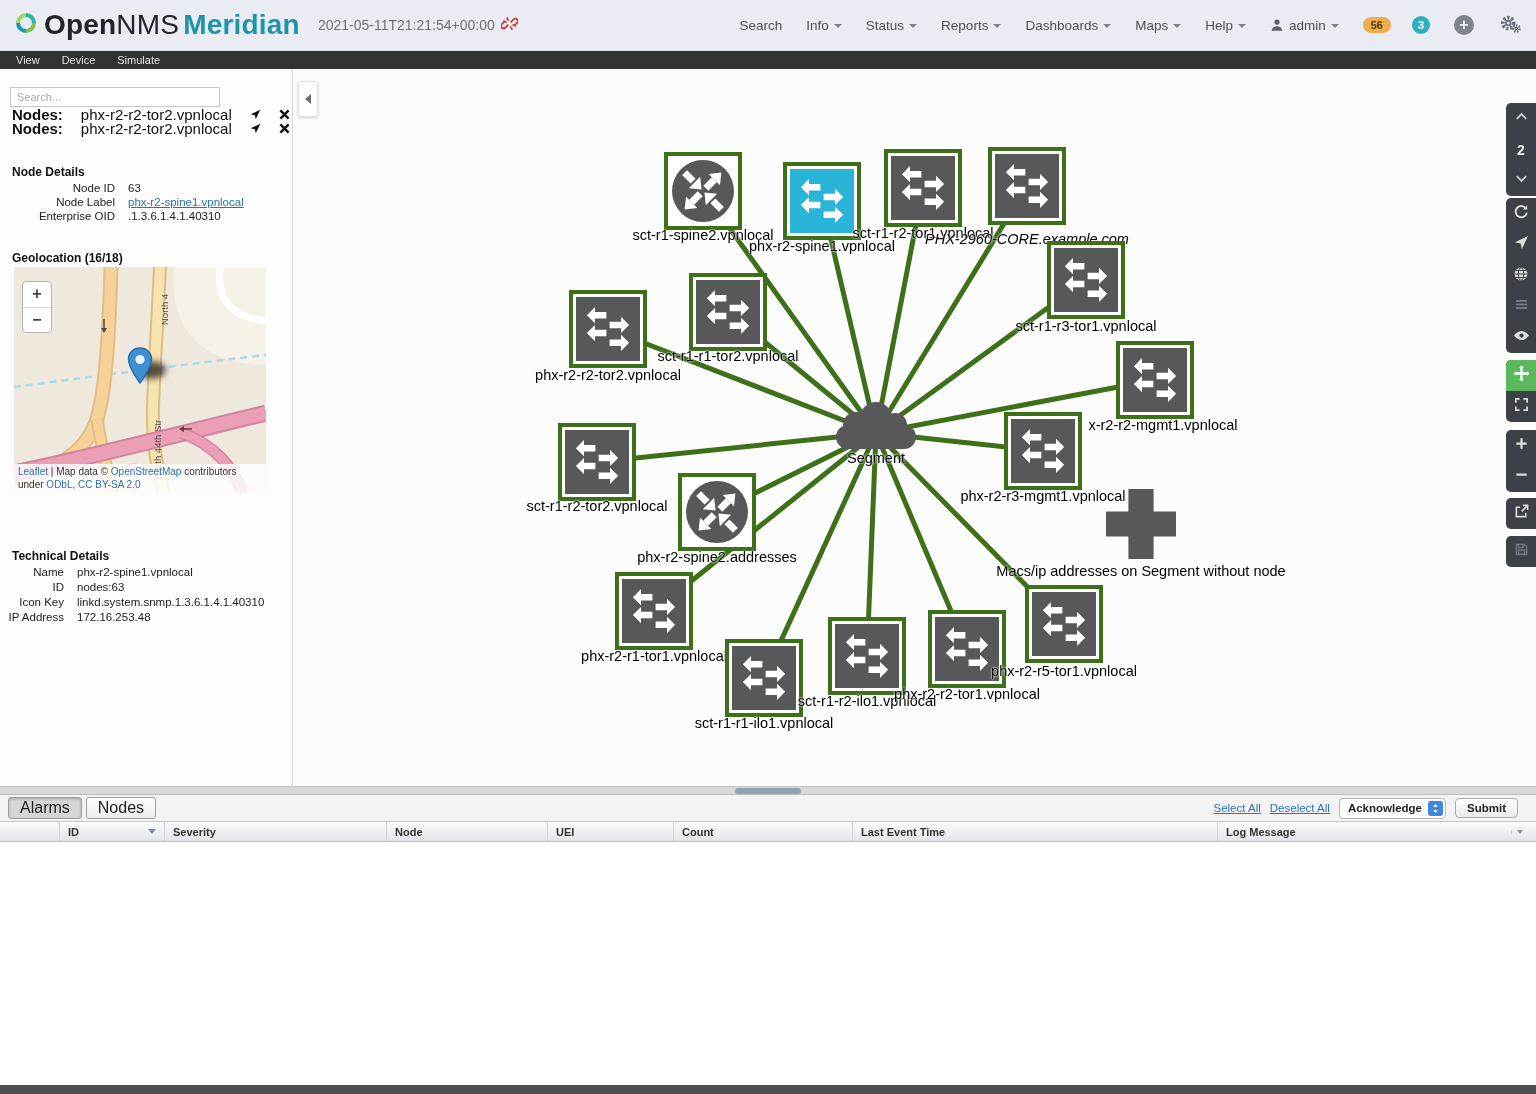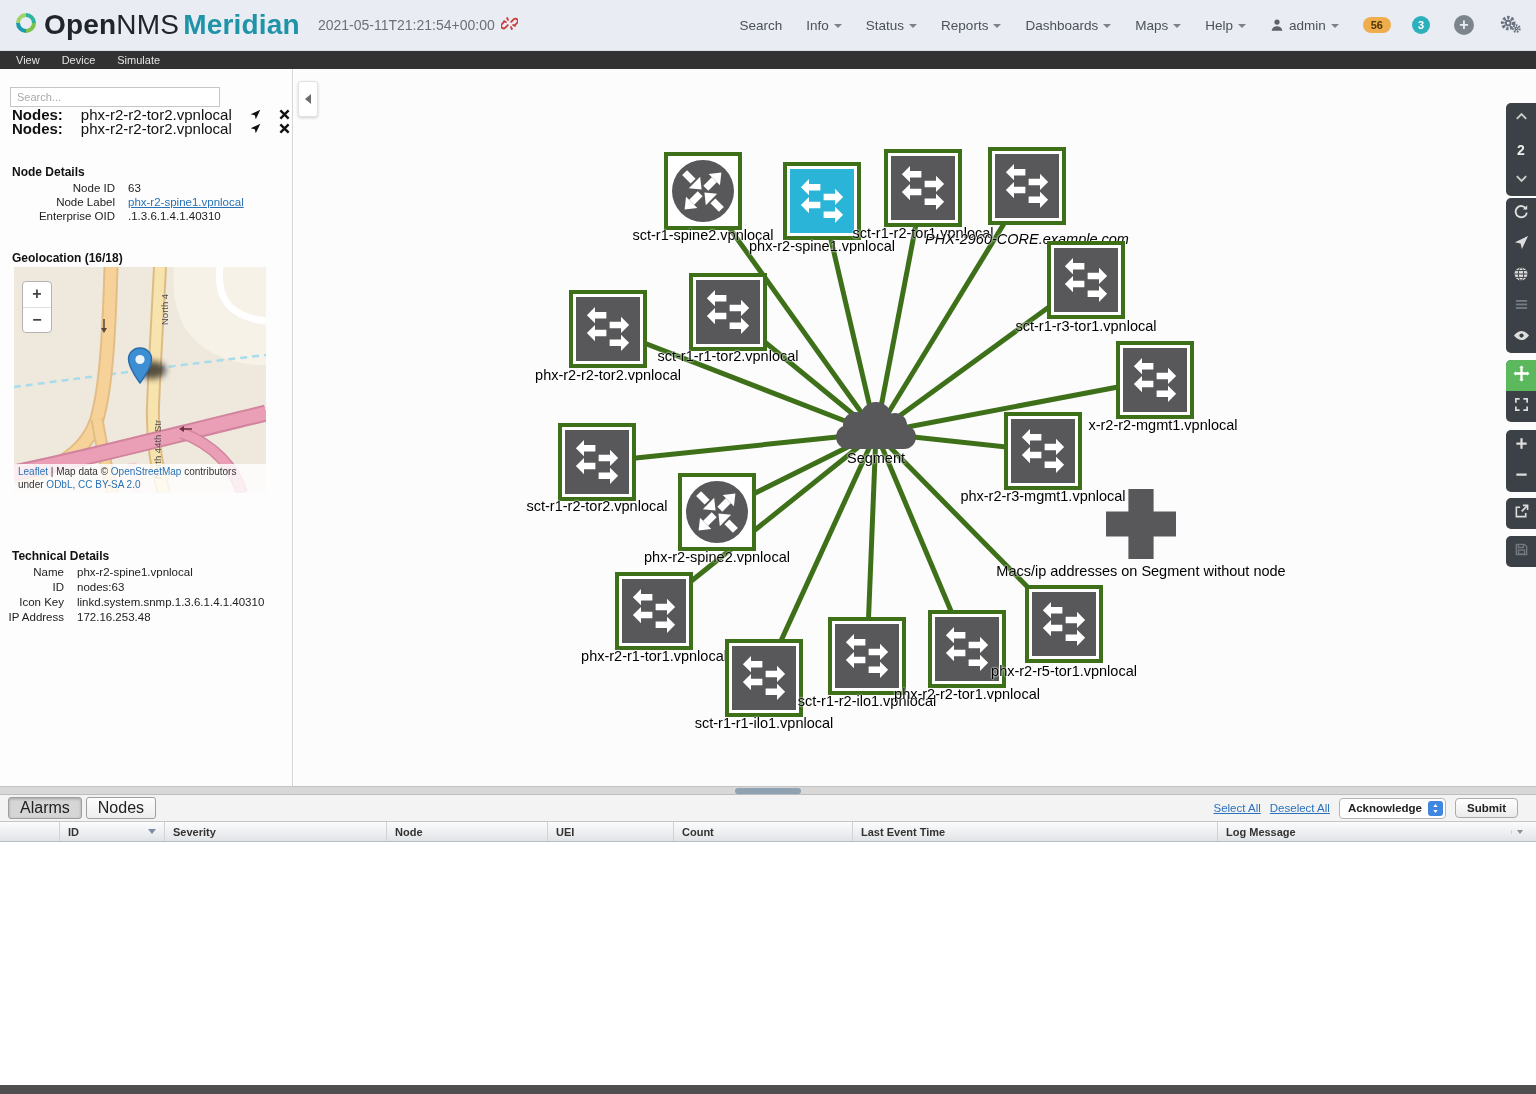--- a/index.html
+++ b/index.html
@@ -429,21 +429,21 @@
                   <path d="M-12 -8L-2 0 -12 8Z"></path>
                 </g>
                 <g transform="translate(32 32) rotate(225)">
                   <rect x="-26" y="-3.5" width="12" height="7"></rect>
                   <path d="M-12 -8L-2 0 -12 8Z"></path>
                 </g>
               </g>
             </svg>
           </div>
         </div>
-        <div class="tlabel" style="left: 423px; top: 480px;">phx-r2-spine2.vpnlocal</div>
+        <div class="tlabel" style="left: 423px; top: 480px;">phx-r2-spine2.addresses</div>
         <div class="tnode" style="left: 710px; top: 343px;">
           <div class="inner">
             <svg width="52" height="52" viewBox="0 0 64 64">
               <path d="M30 11L16 11 16 5 6 15 16 25 16 19 30 19Z" fill="#fff"></path>
               <path d="M34 23L48 23 48 17 58 27 48 37 48 31 34 31Z" fill="#fff"></path>
               <path d="M30 33L16 33 16 27 6 37 16 47 16 41 30 41Z" fill="#fff"></path>
               <path d="M34 45L48 45 48 39 58 49 48 59 48 53 34 53Z" fill="#fff"></path>
             </svg>
           </div>
         </div>

